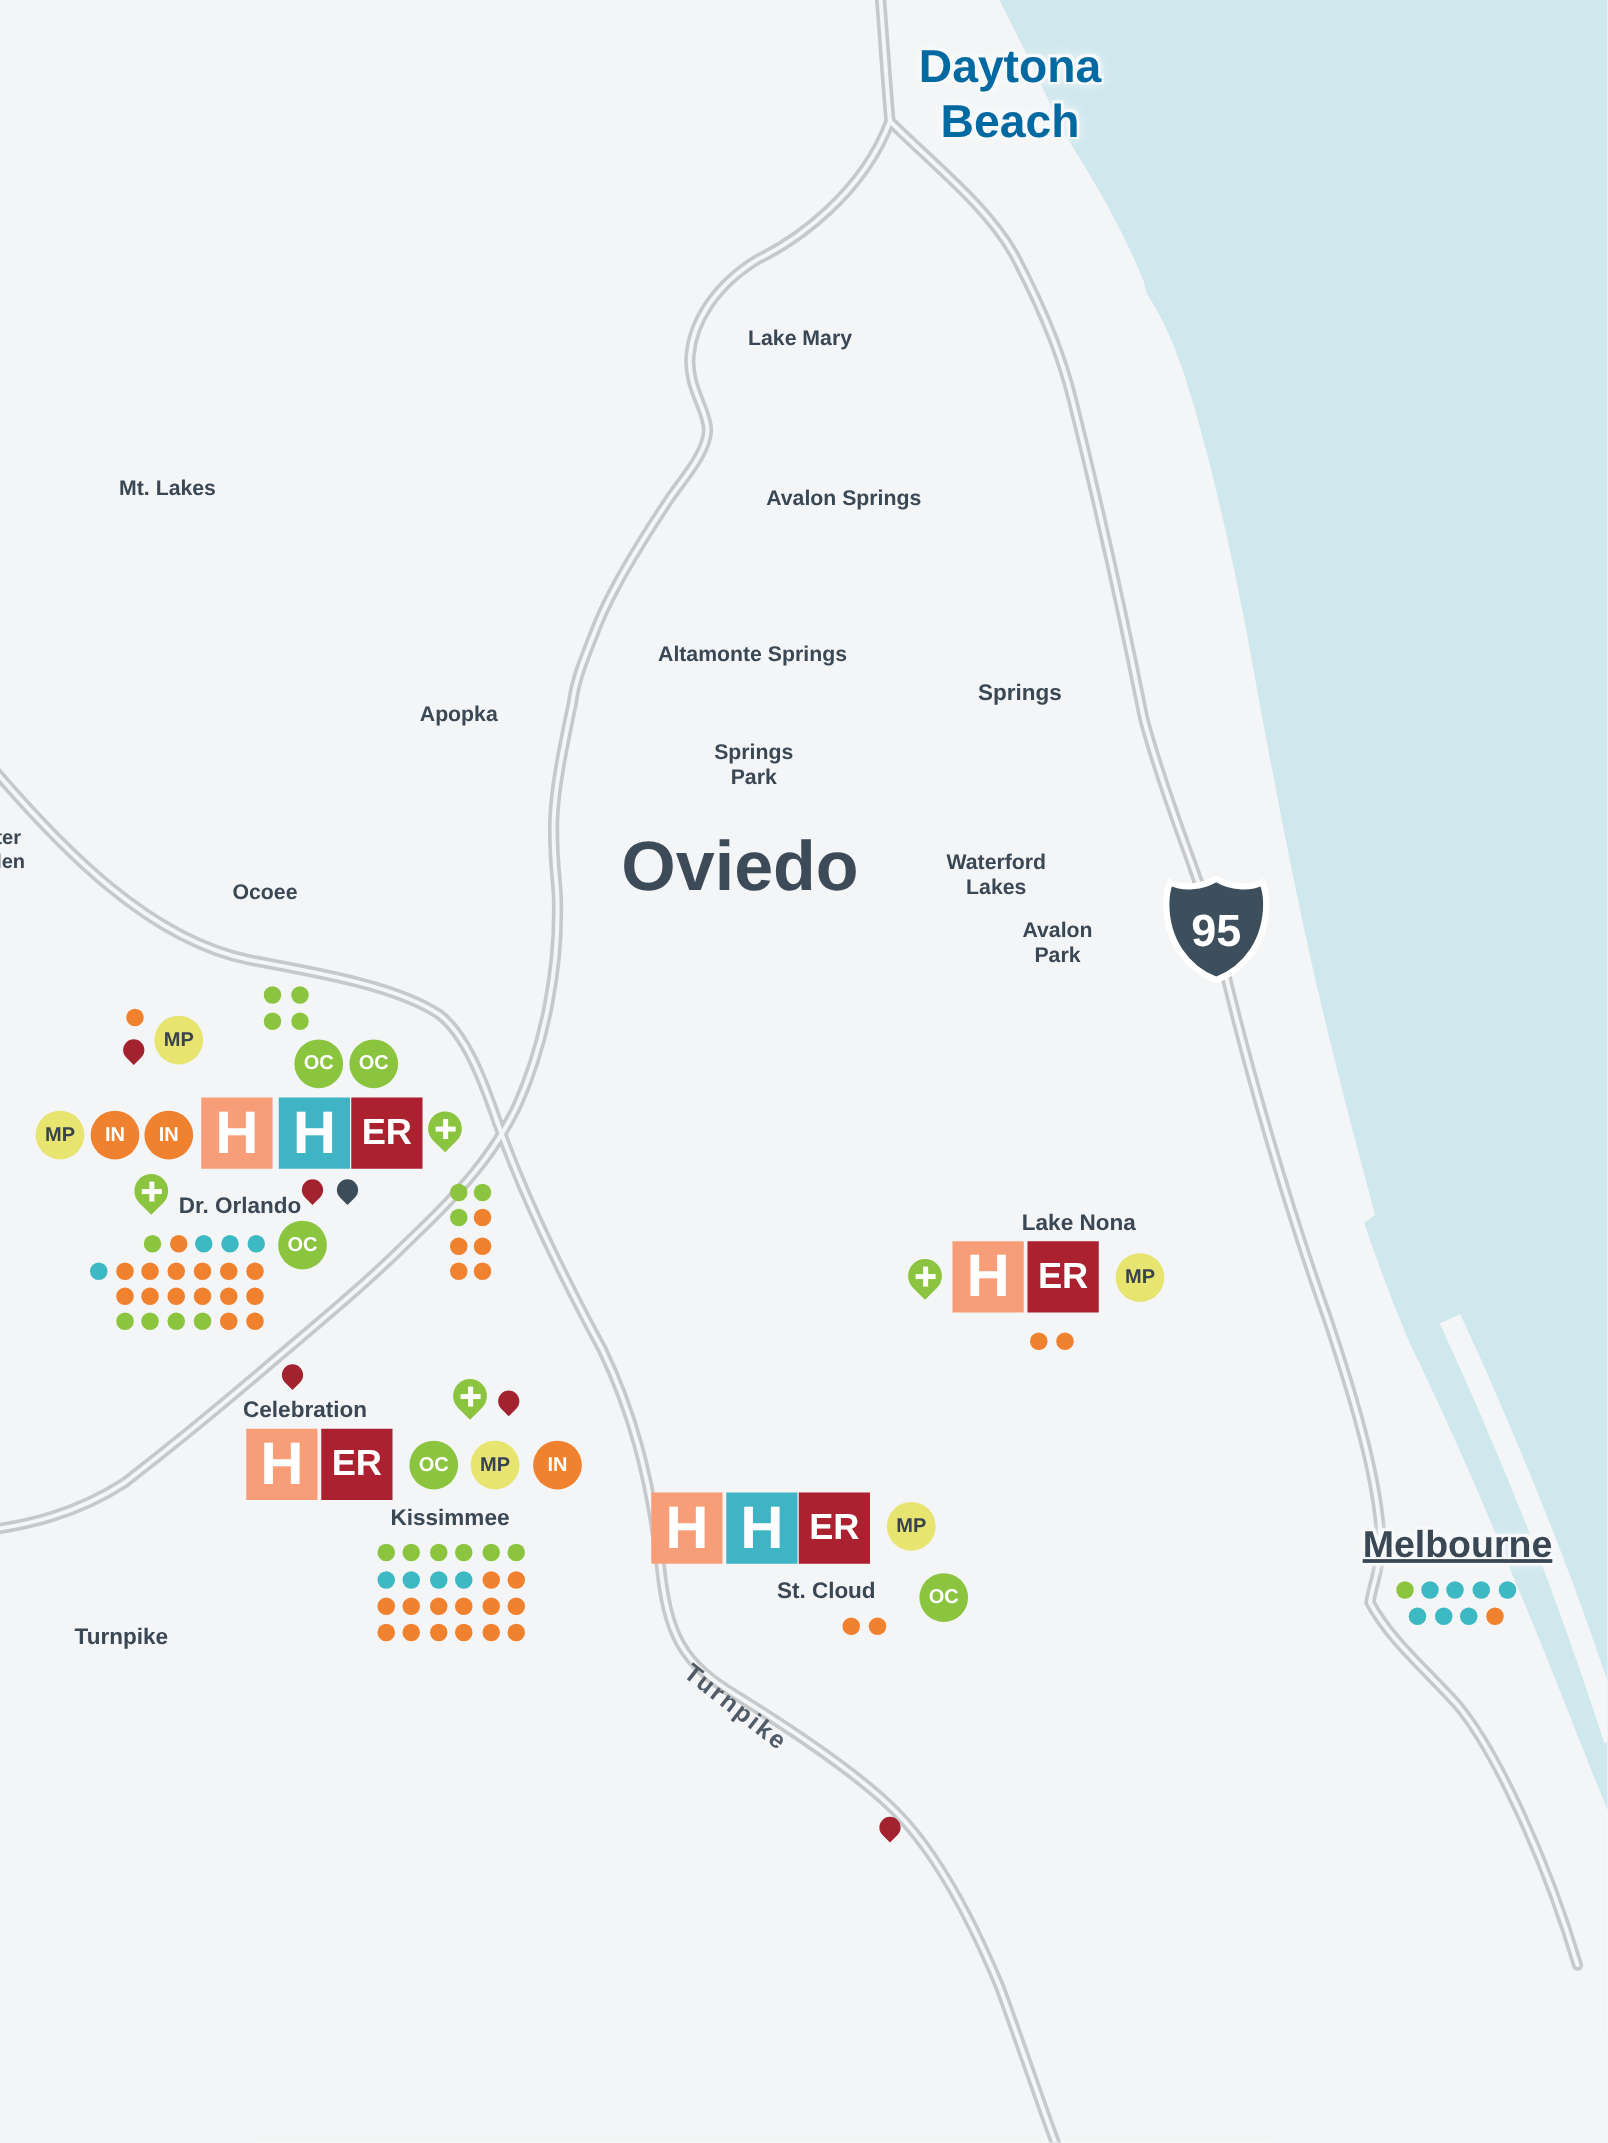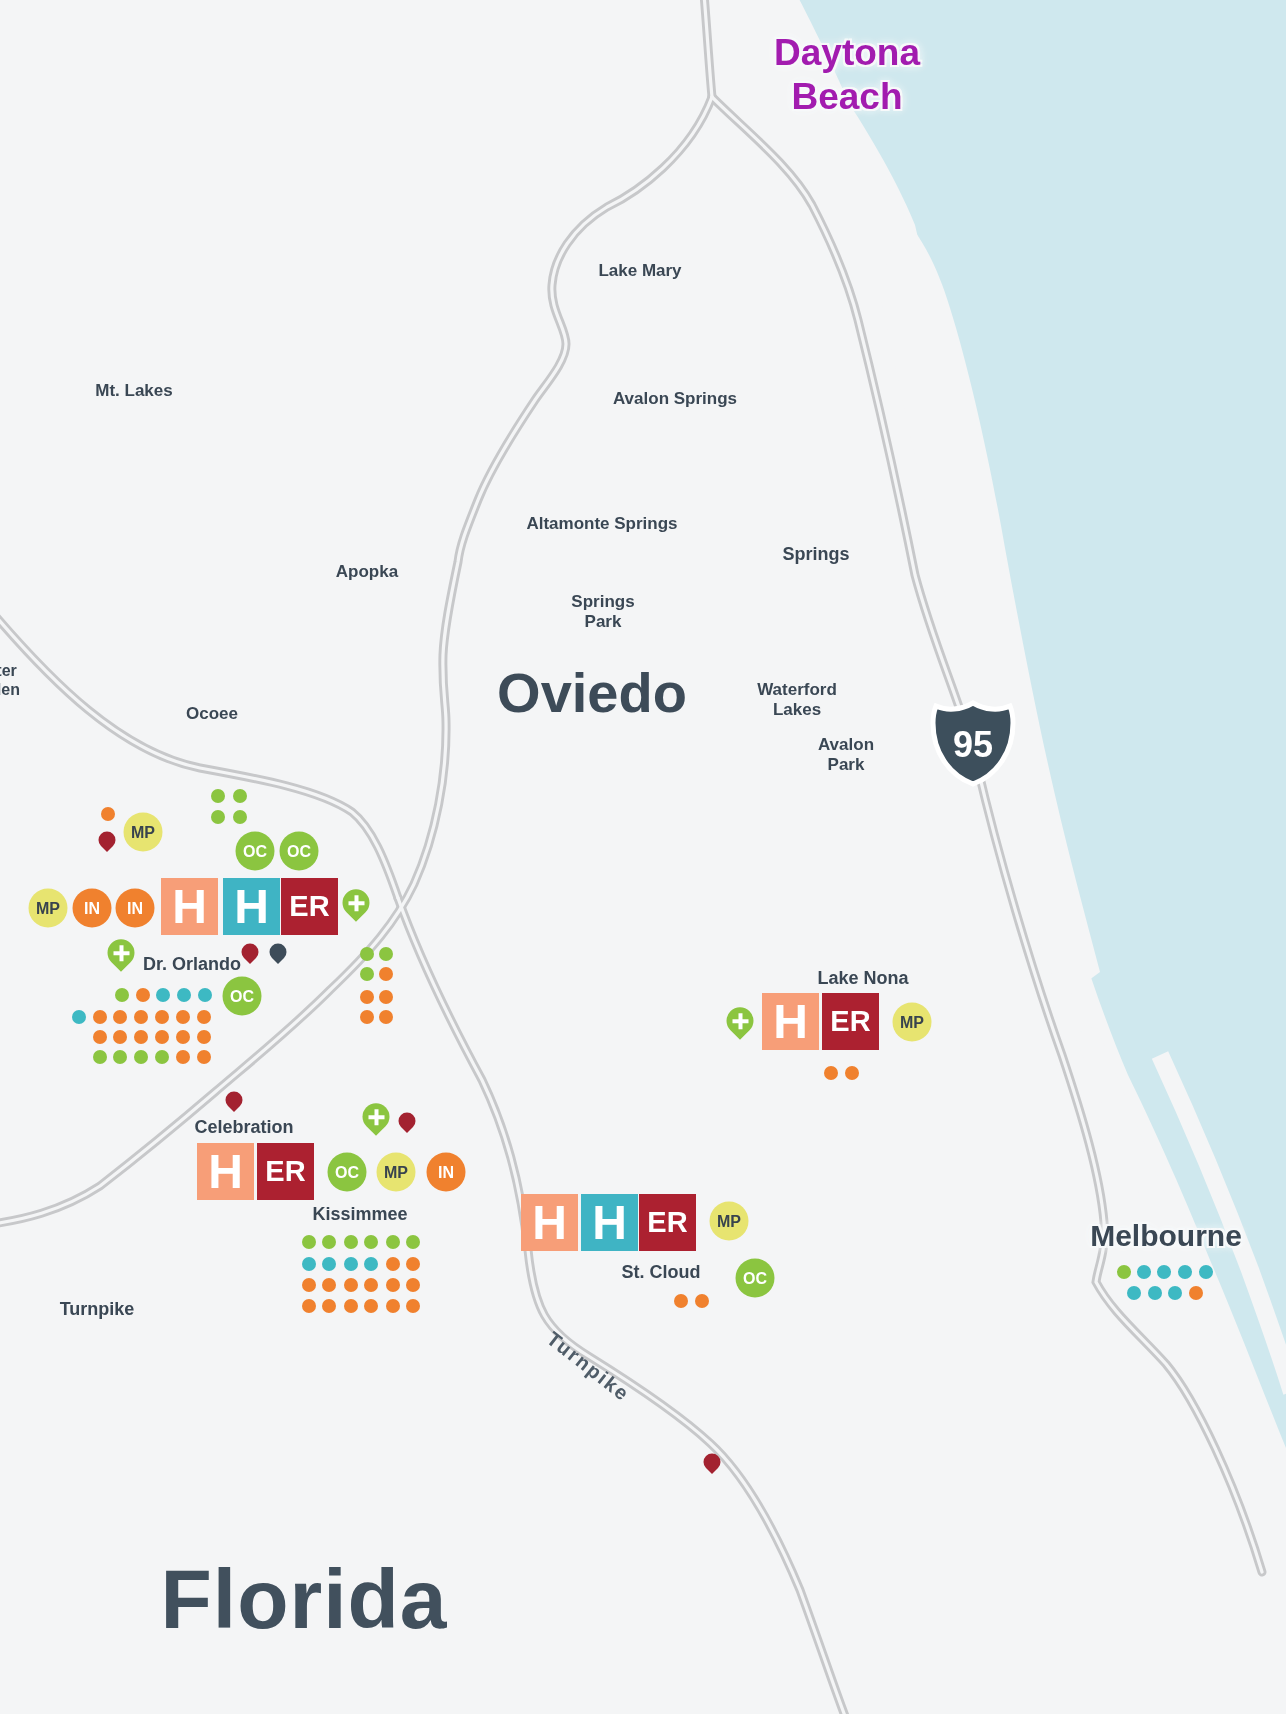--- a/index.html
+++ b/index.html
@@ -5,24 +5,24 @@
   html,body{margin:0;padding:0;}
   body{font-family:"Liberation Sans","DejaVu Sans",sans-serif;}
   #stage{position:relative;width:1286px;height:1714px;background:#f4f5f6;overflow:hidden;}
   #basemap{position:absolute;left:0;top:0;z-index:1;}
   #marker-layer{position:absolute;left:0;top:0;width:100%;height:100%;z-index:3;}
   #label-layer{position:absolute;left:0;top:0;width:100%;height:100%;z-index:4;pointer-events:none;}
 
   .lbl{position:absolute;transform:translate(-50%,-50%);font-weight:bold;color:#3a4754;
        white-space:pre-line;text-align:center;line-height:1.18;}
   .s16{font-size:16px;} .s17{font-size:17px;} .s18{font-size:18px;}
-  .big-city{font-size:37px;color:#a21caf;margin-left:39px;}
+  .big-city{font-size:37px;color:#0369a1;}
   .metro{font-size:56px;color:#3d4b58;}
   .state{font-size:84px;color:#41505d;letter-spacing:1px;}
-  .mel{font-size:30px;}
+  .mel{font-size:30px;text-decoration:underline;}
   .halo{text-shadow:-2px -2px 0 #f7f9fa,2px -2px 0 #f7f9fa,-2px 2px 0 #f7f9fa,2px 2px 0 #f7f9fa,0 0 8px #f7f9fa,0 0 12px #f7f9fa;}
   .turnpike-lbl{font-size:20px;font-weight:600;color:#4f5c68;letter-spacing:2px;}
 
   .blk{position:absolute;width:57px;height:57px;display:flex;align-items:center;justify-content:center;}
   .blk span{color:#fff;font-weight:bold;}
   .h_salmon{background:#f79e78;} .h_teal{background:#3fb4c4;} .er{background:#ac2130;}
   .h-txt{font-size:48px;} .er-txt{font-size:29px;letter-spacing:0;}
 
   .cir{position:absolute;width:39px;height:39px;border-radius:50%;transform:translate(-50%,-50%);
        display:flex;align-items:center;justify-content:center;font-weight:bold;font-size:16px;}
@@ -285,17 +285,16 @@
     <div class="lbl s16" style="left:-8px;top:681px">Winter
 Garden</div>
     <div class="lbl s17" style="left:212px;top:714px">Ocoee</div>
     <div class="lbl s18" style="left:192px;top:965px">Dr. Orlando</div>
     <div class="lbl s18" style="left:244px;top:1128px">Celebration</div>
     <div class="lbl s18" style="left:360px;top:1215px">Kissimmee</div>
     <div class="lbl s18" style="left:97px;top:1310px">Turnpike</div>
     <div class="lbl s18" style="left:661px;top:1273px">St. Cloud</div>
     <div class="lbl s18" style="left:863px;top:979px">Lake Nona</div>
     <div class="lbl mel halo" style="left:1166px;top:1236px">Melbourne</div>
-    <div class="lbl state" style="left:304px;top:1600px">Florida</div>
     <div class="lbl turnpike-lbl" style="left:588px;top:1367px;transform:translate(-50%,-50%) rotate(38deg)">Turnpike</div>
   </div>
 
 </div>
 
 </body></html>

